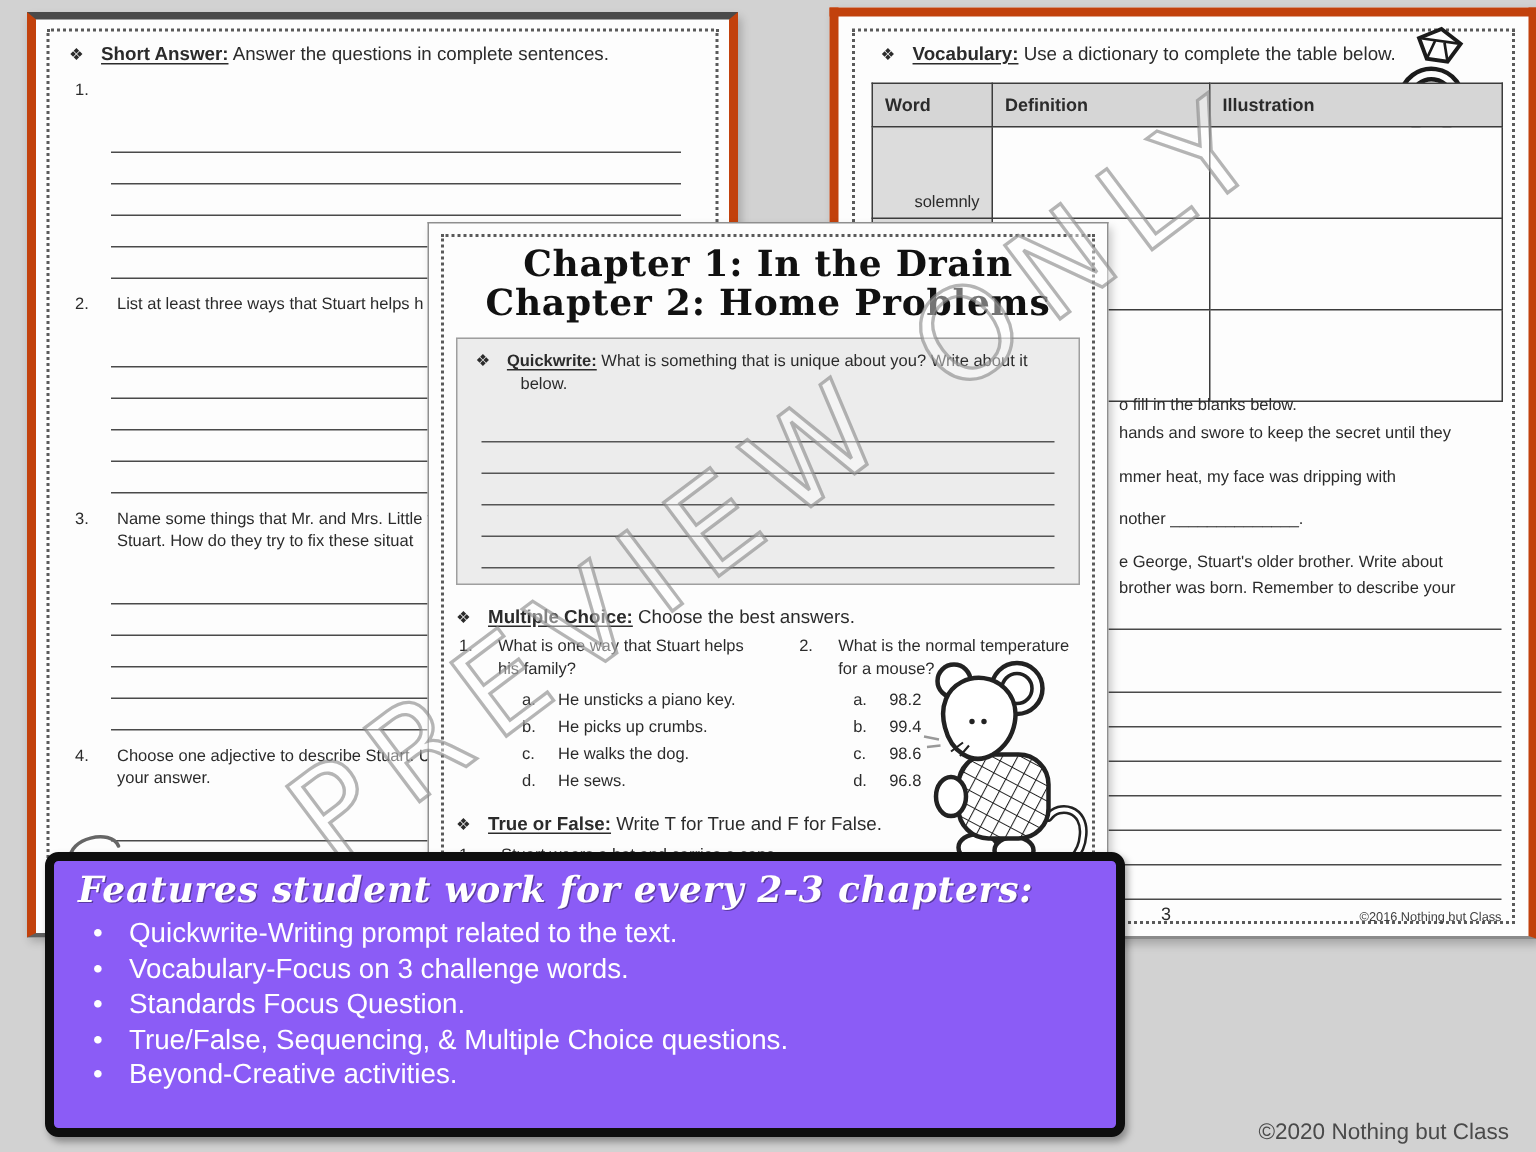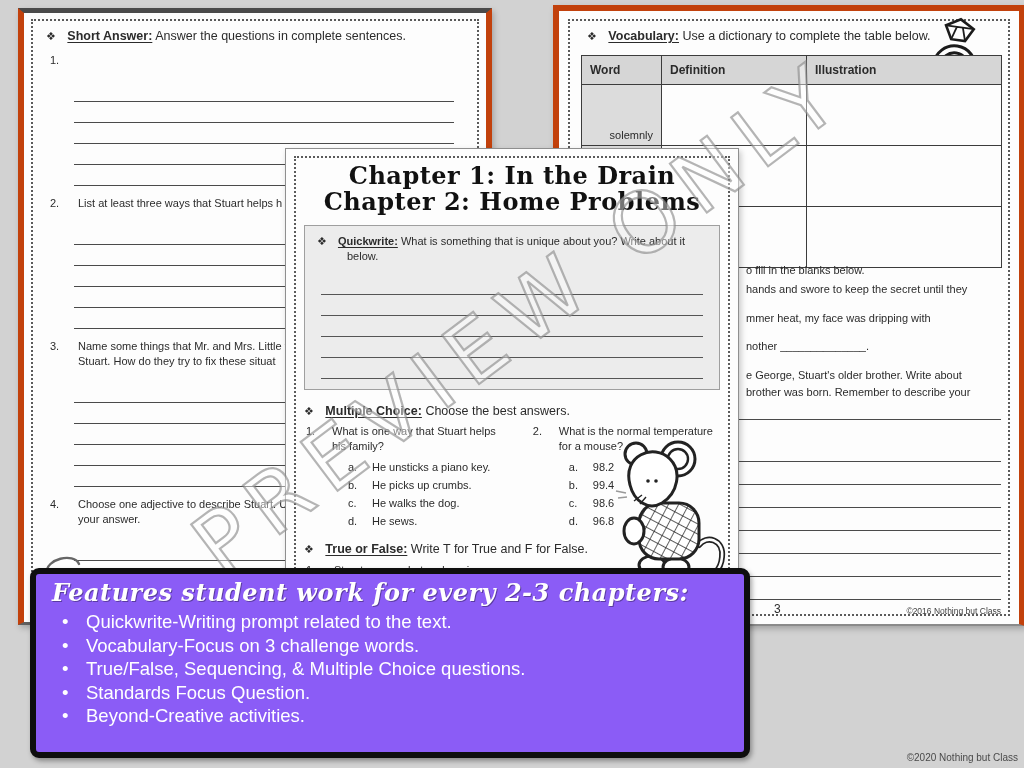--- a/index.html
+++ b/index.html
@@ -77,21 +77,21 @@
   .banner{position:absolute;left:30px;top:568px;width:676px;height:172px;z-index:5;
       background:#8b5cf6;border:6px solid #0e0e0e;border-radius:9px;
       padding:4px 16px 2px 16px;box-shadow:2px 3px 5px rgba(0,0,0,.35);}
   .banner-head{font-family:"DejaVu Serif",serif;font-style:italic;font-weight:700;
       color:#fff;font-size:24px;line-height:30px;letter-spacing:.5px;
       text-shadow:1px 1px 0 rgba(0,0,0,.35);}
   .banner ul{margin:2px 0 0 6px;padding:0;list-style:none;}
   .banner li{color:#fff;font-size:18.5px;line-height:23.5px;padding-left:28px;position:relative;}
   .banner li::before{content:"•";position:absolute;left:4px;}
 
-  .global-copy{position:absolute;right:6px;bottom:5px;font-size:10px;color:#4a4a4a;z-index:6;}
+  .global-copy{position:absolute;right:18px;bottom:5px;font-size:15px;color:#4a4a4a;z-index:6;}
 
   .doodle{position:absolute;left:20px;top:538px;}
 </style>
 </head>
 <body>
 
 <div class="stage">
 
   <section class="page left-page">
     <div class="dotted"></div>
@@ -362,20 +362,20 @@
     <div class="cp-copy">Class</div>
   </section>
 
   <div class="watermark">PREVIEW ONLY</div>
 
   <div class="banner">
     <div class="banner-head">Features student work for every 2-3 chapters:</div>
     <ul>
       <li>Quickwrite-Writing prompt related to the text.</li>
       <li>Vocabulary-Focus on 3 challenge words.</li>
+      <li>Standards Focus Question.</li>
       <li>True/False, Sequencing, &amp; Multiple Choice questions.</li>
-      <li>Standards Focus Question.</li>
       <li>Beyond-Creative activities.</li>
     </ul>
   </div>
 
   <div class="global-copy">©2020 Nothing but Class</div>
 </div>
 
 </body></html>

